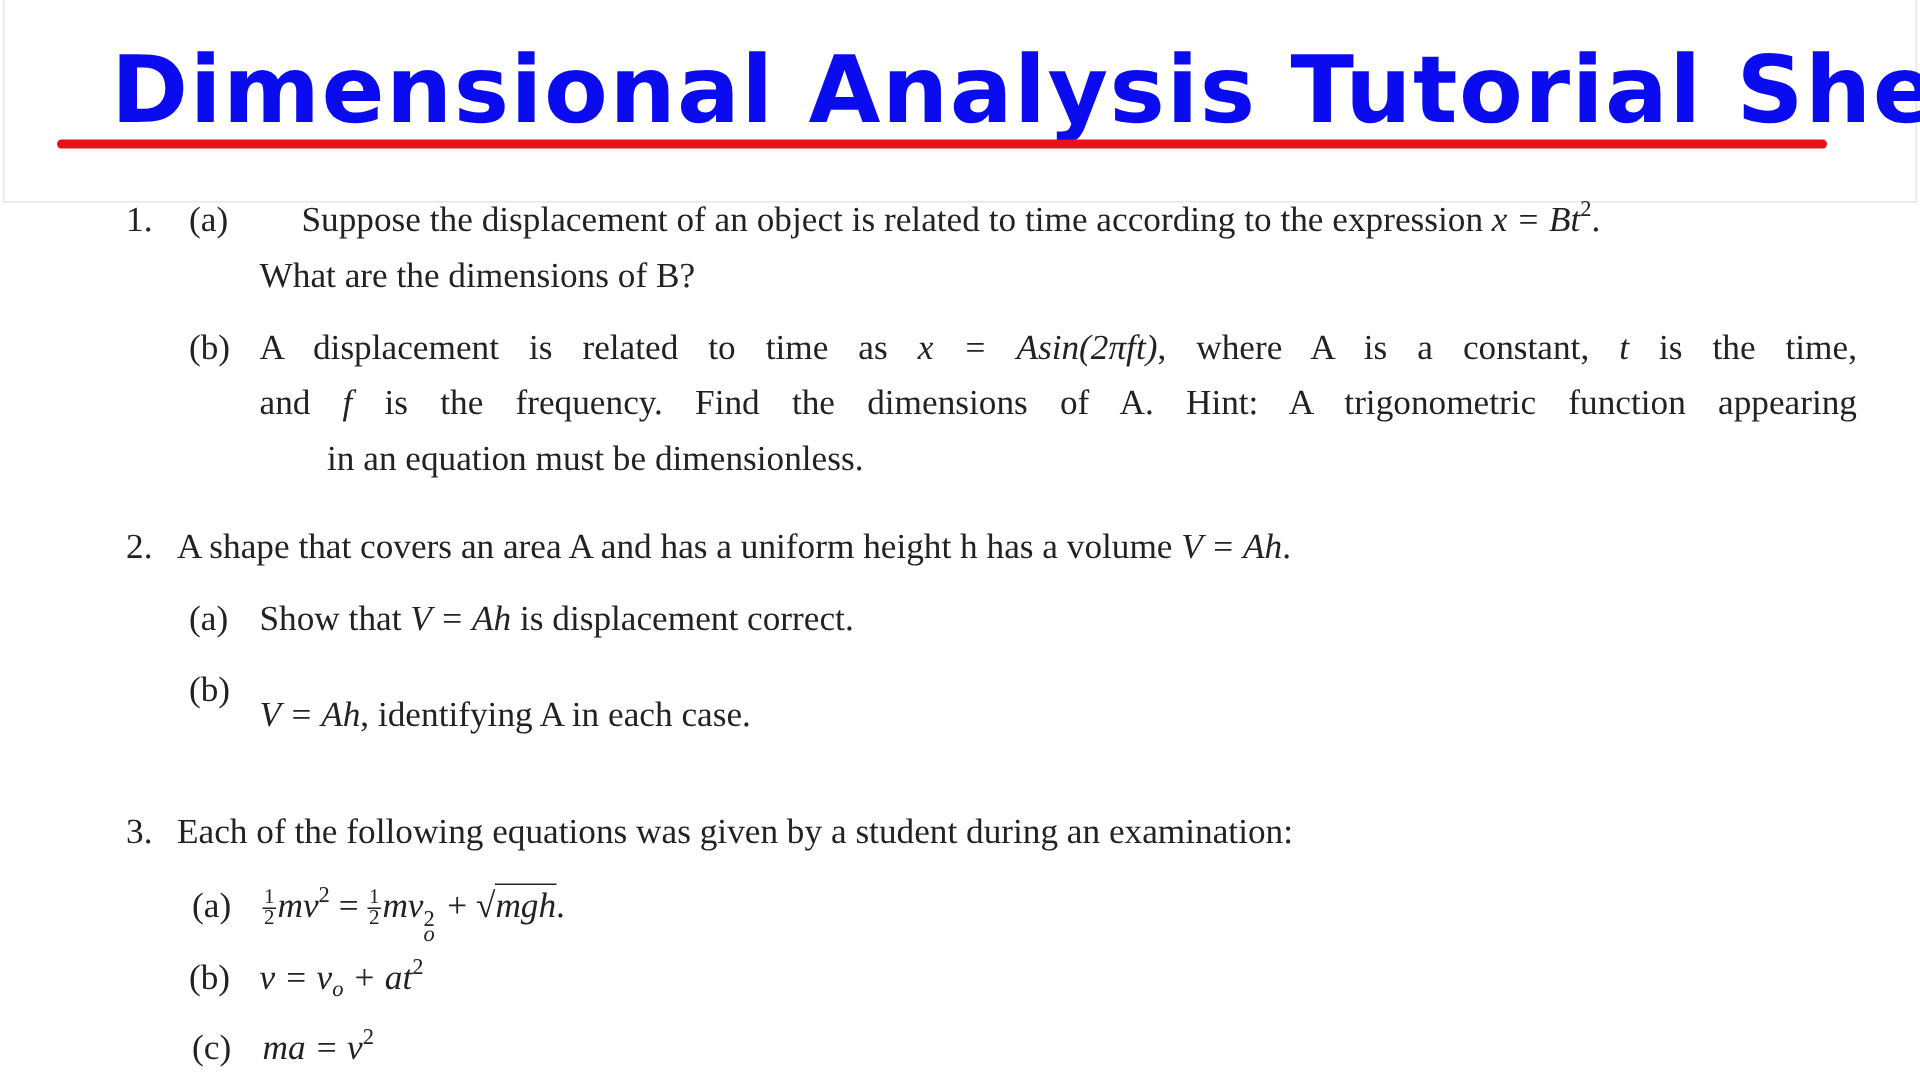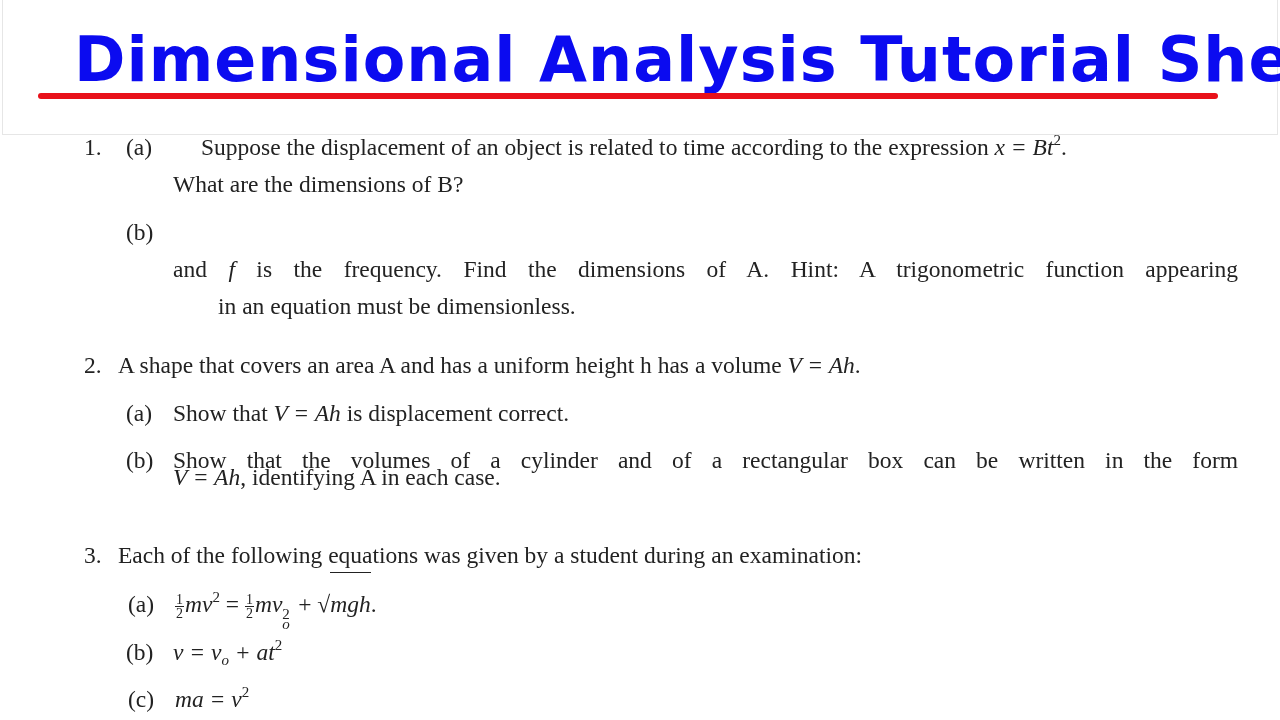--- a/index.html
+++ b/index.html
@@ -13,57 +13,59 @@
   .doc { position:absolute; left:0; top:0; width:1280px; height:720px;
          font-family:"Liberation Serif", "DejaVu Serif", serif; font-size:23.5px; color:#222; }
   .line { position:absolute; white-space:nowrap; }
   .num { position:absolute; }
   .m { font-style:italic; }
   sup { font-size:15px; line-height:0; vertical-align:10px; }
   sub { font-size:15px; line-height:0; vertical-align:-5px; }
   .frac { display:inline-block; vertical-align:middle; text-align:center; font-size:14px; line-height:13px; margin-right:1px; }
   .frac span { display:block; }
   .frac .top { border-bottom:1px solid #222; padding:0 1px; }
-  .sqrt { border-top:1px solid #222; padding-top:18px;text-align:right; }
+  .sqrt { border-top:1px solid #222; padding-top:1px;text-align:right; }
   .justify { text-align:justify; text-align-last:justify; width:1065px; }
 </style>
 </head>
 <body>
 
 <div class="frame"></div>
 <div class="title">Dimensional Analysis Tutorial Sheet</div>
 <div class="underline"></div>
 
 <div class="doc">
 
   <span class="num" style="left:84px; top:134px;">1.</span>
   <span class="num" style="left:126px; top:134px;">(a)</span>
   <div class="line" style="left:173px; top:134px;margin-left:28px;">
     <span>Suppose the displacement of an object is related to time according to the expression </span><span class="m">x = Bt</span><sup>2</sup><span>.</span>
   </div>
   <div class="line" style="left:173px; top:171px;">What are the dimensions of B?</div>
 
   <span class="num" style="left:126px; top:219px;">(b)</span>
+  <div class="line justify" style="left:173px; top:219px;">
+    <span>A displacement is related to time as </span><span class="m">x = Asin(2πft)</span><span>, where A is a constant, </span><span class="m">t</span><span> is the time,</span>
+  </div>
   <div class="line justify" style="left:173px; top:256px;">
     <span>and </span><span class="m">f</span><span> is the frequency. Find the dimensions of A. Hint: A trigonometric function appearing</span>
   </div>
   <div class="line" style="left:173px; top:293px;margin-left:45px;">in an equation must be dimensionless.</div>
 
   <span class="num" style="left:84px; top:352px;">2.</span>
   <div class="line" style="left:118px; top:352px;">
     <span>A shape that covers an area A and has a uniform height h has a volume </span><span class="m">V = Ah</span><span>.</span>
   </div>
 
   <span class="num" style="left:126px; top:400px;">(a)</span>
   <div class="line" style="left:173px; top:400px;">
     <span>Show that </span><span class="m">V = Ah</span><span> is displacement correct.</span>
   </div>
 
   <span class="num" style="left:126px; top:447px;">(b)</span>
-  <div class="line justify" style="left:173px; top:447px;">Show that the volumes of a cylinder and of a rectangular box can be written in the form</div>
   <div class="line" style="left:173px; top:464px;">
     <span class="m">V = Ah</span><span>, identifying A in each case.</span>
   </div>
 
   <span class="num" style="left:84px; top:542px;">3.</span>
   <div class="line" style="left:118px; top:542px;">Each of the following equations was given by a student during an examination:</div>
 
   <span class="num" style="left:128px; top:591px;">(a)</span>
   <div class="line" style="left:175px; top:591px;">
     <span class="frac"><span class="top">1</span><span>2</span></span><span class="m">mv</span><sup>2</sup><span> = </span><span class="frac"><span class="top">1</span><span>2</span></span><span class="m">mv</span><span style="display:inline-block; position:relative; width:10px;"><sup style="position:absolute; left:0; top:2px;">2</sup><sub class="m" style="position:absolute; left:0; top:12px;">o</sub></span><span> + </span><span>√</span><span class="m sqrt">mgh</span><span>.</span>

